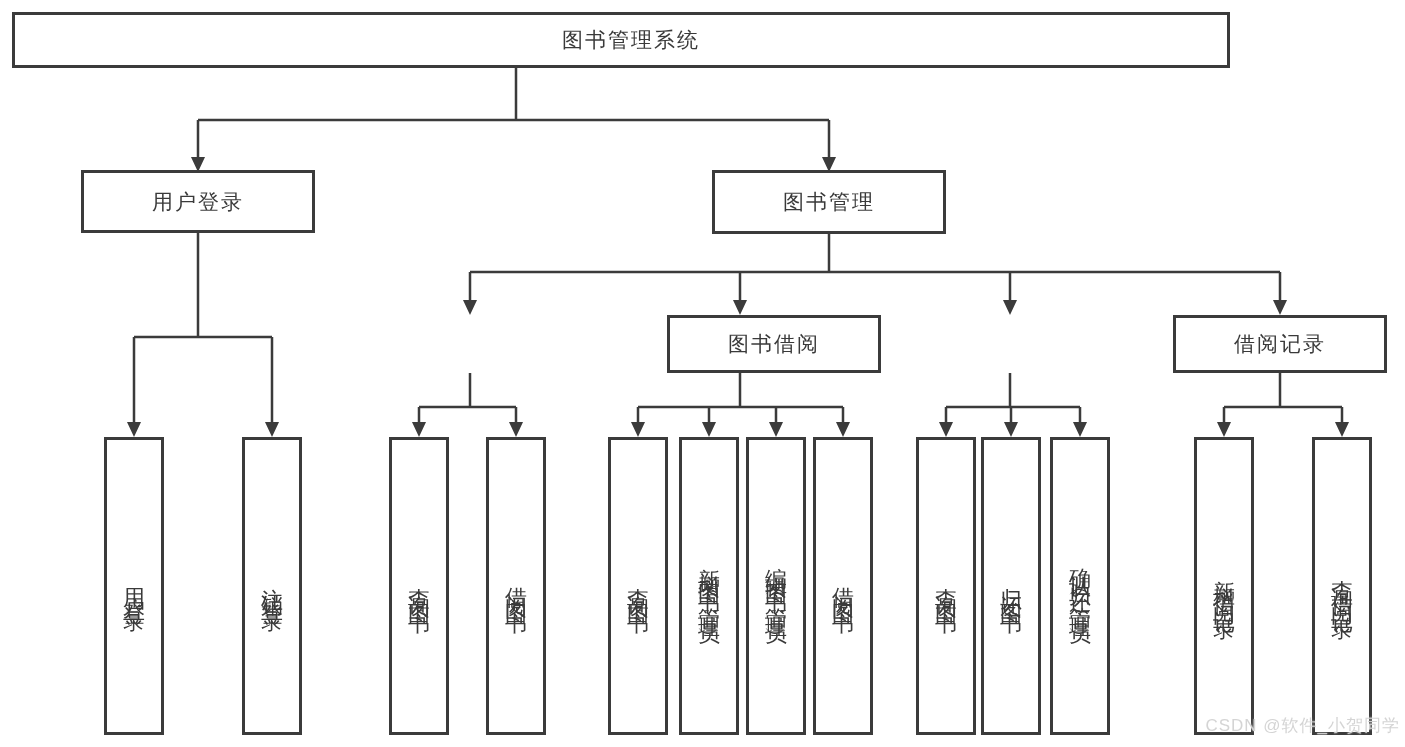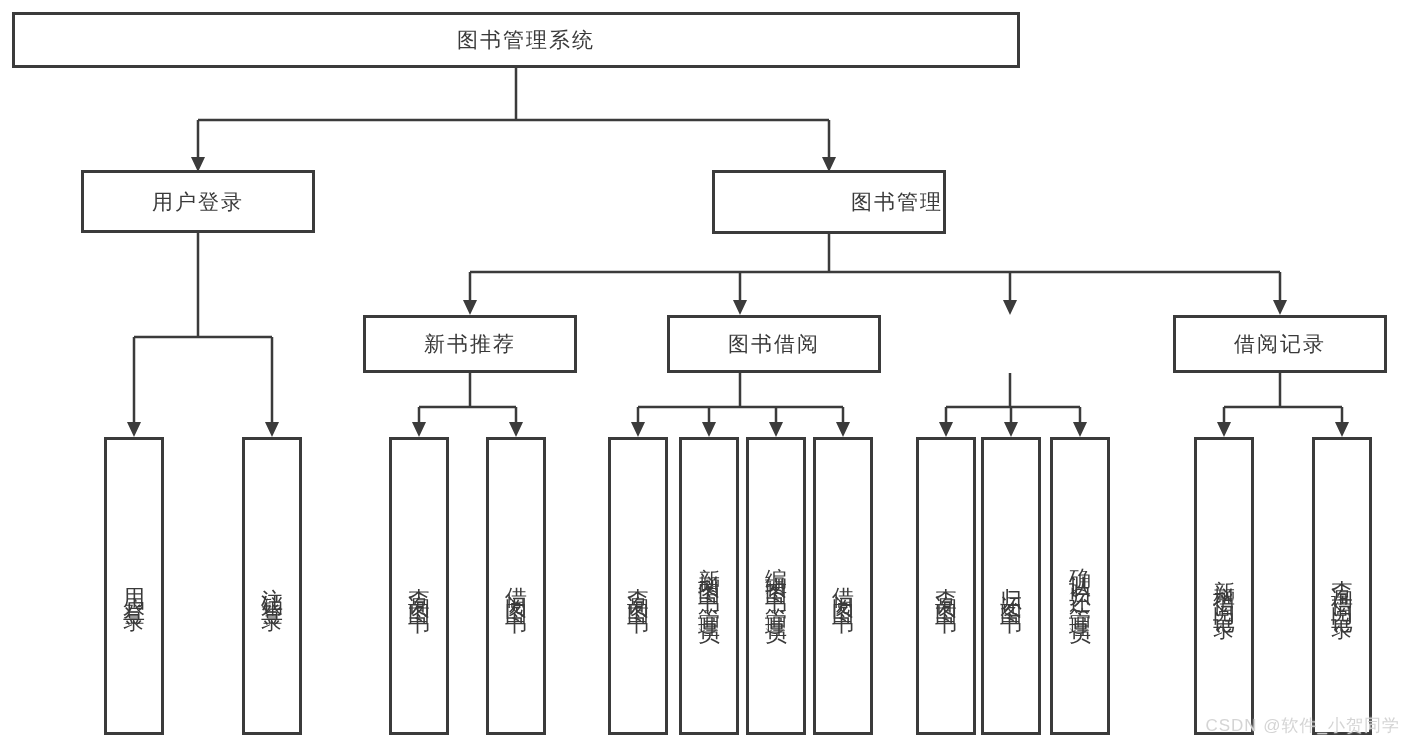--- a/index.html
+++ b/index.html
@@ -91,34 +91,31 @@
       <polygon points="769,422 783,422 776,437"></polygon>
       <polygon points="836,422 850,422 843,437"></polygon>
       <polygon points="939,422 953,422 946,437"></polygon>
       <polygon points="1004,422 1018,422 1011,437"></polygon>
       <polygon points="1073,422 1087,422 1080,437"></polygon>
       <polygon points="1217,422 1231,422 1224,437"></polygon>
       <polygon points="1335,422 1349,422 1342,437"></polygon>
     </g>
   </svg>
 
-  <div class="box" style="left:12px; top:12px; width:1008px; height:56px;padding-left:20px;">
+  <div class="box" style="left:12px; top:12px; width:1218px; height:56px;padding-left:20px;">
     <span class="hlabel">图书管理系统</span>
   </div>
 
   <div class="box" style="left:81px; top:170px; width:234px; height:63px;">
     <span class="hlabel">用户登录</span>
   </div>
-  <div class="box" style="left:712px; top:170px; width:234px; height:64px;justify-content:flex-end;">
+  <div class="box" style="left:712px; top:170px; width:234px; height:64px;">
     <span class="hlabel">图书管理</span>
   </div>
 
-  <div class="box" style="left:363px; top:315px; width:214px; height:58px;">
-    <span class="hlabel">新书推荐</span>
-  </div>
   <div class="box" style="left:667px; top:315px; width:214px; height:58px;">
     <span class="hlabel">图书借阅</span>
   </div>
   <div class="box" style="left:1173px; top:315px; width:214px; height:58px;">
     <span class="hlabel">借阅记录</span>
   </div>
 
   <div class="box" style="left:104px; top:437px; width:60px; height:298px;">
     <span class="vlabel">用户登录</span>
   </div>

